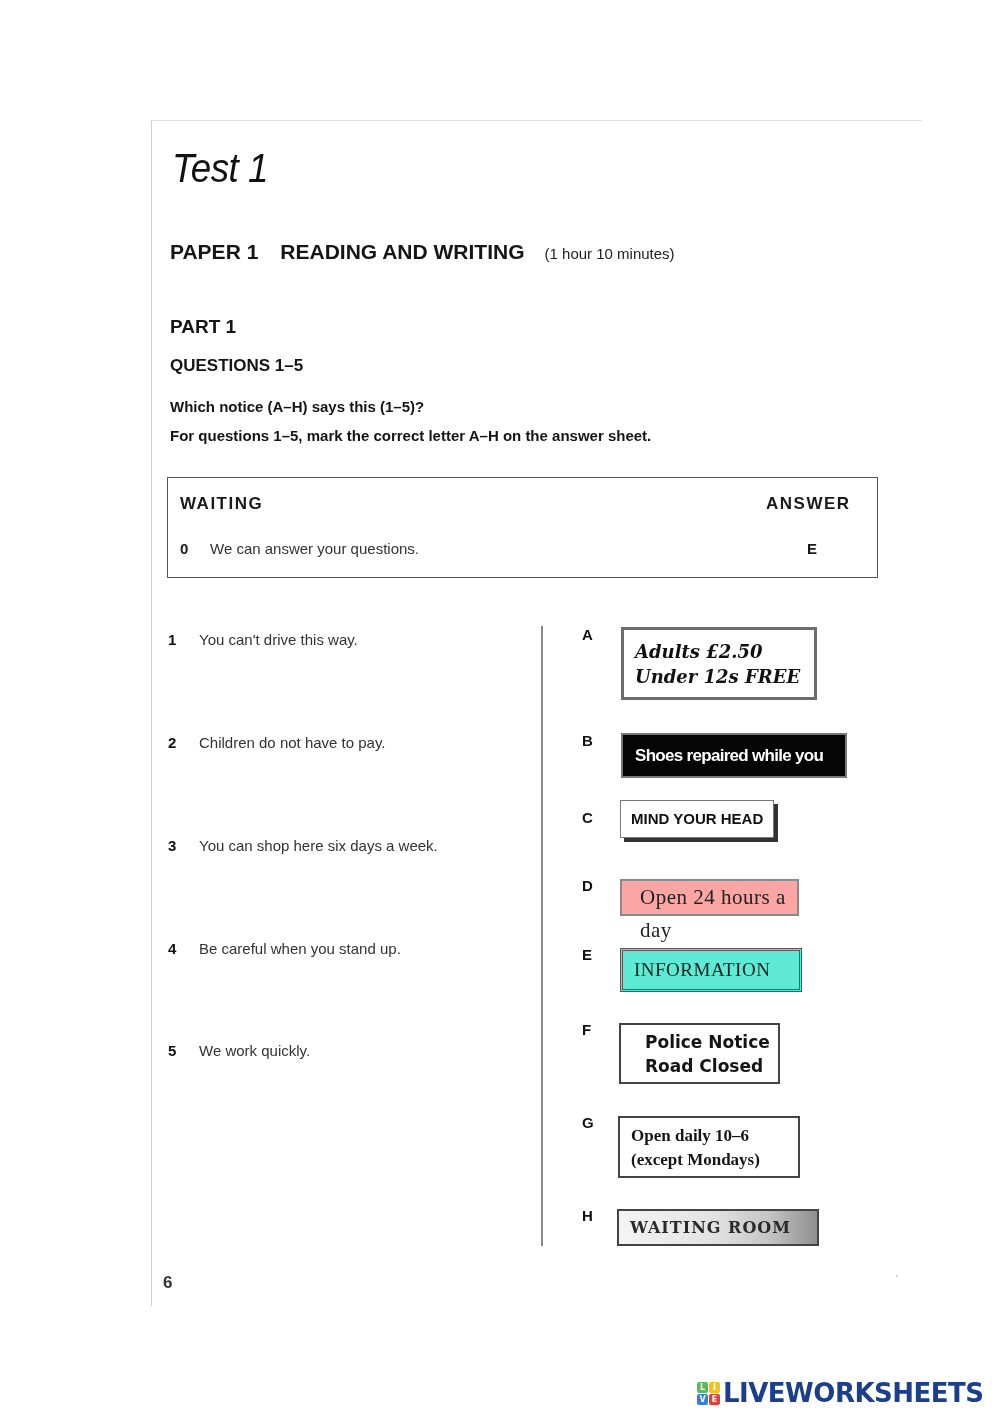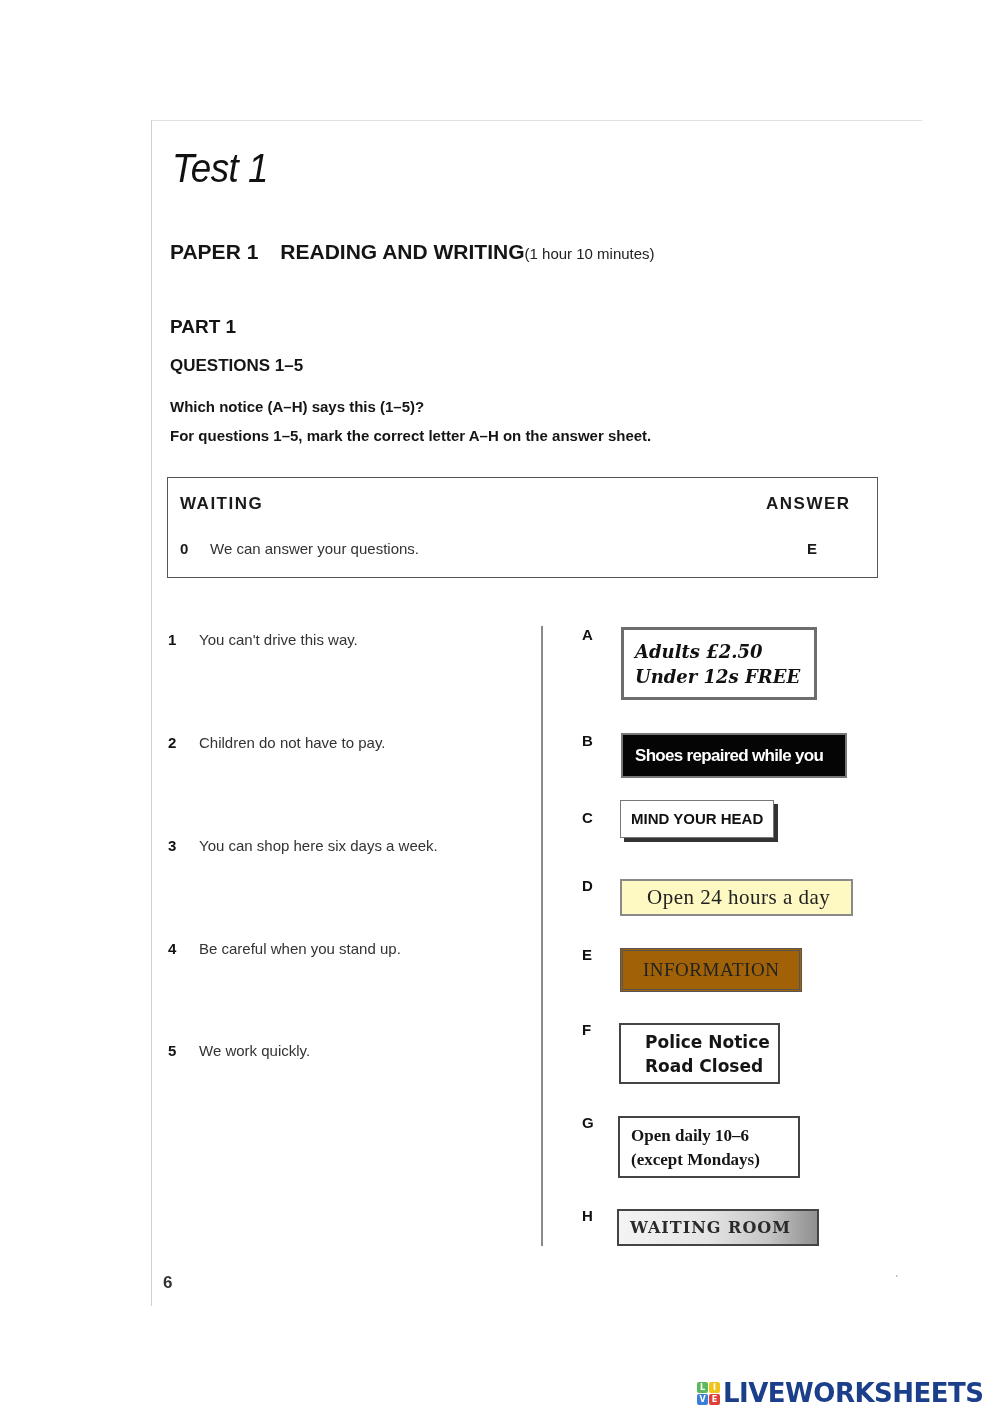--- a/index.html
+++ b/index.html
@@ -11,21 +11,21 @@
       position: absolute; left: 151px; top: 120px; width: 770px; height: 1185px;
       border-left: 1px solid #d0d0d0; border-top: 1px solid #e0e0e0;
     }
     .abs { position: absolute; }
     .test-title {
       left: 172px; top: 146px; font-size: 40px; font-style: italic; font-weight: normal;
       color: #111; letter-spacing: -0.5px; transform: scaleX(0.92); transform-origin: left;
     }
     .paper-line { left: 170px; top: 240px; font-size: 21px; font-weight: bold; color: #151515; }
     .paper-line .gap { display: inline-block; width: 22px; }
-    .paper-line .dur { font-size: 15px; font-weight: normal; color: #222; }
+    .paper-line .dur { font-size: 15px; font-weight: normal; margin-left: 20px; color: #222; }
     .part { left: 170px; top: 316px; font-size: 19px; font-weight: bold; color: #151515; }
     .questions { left: 170px; top: 356px; font-size: 17px; font-weight: bold; color: #151515; }
     .instr { left: 170px; font-size: 15px; font-weight: bold; color: #151515; }
     .instr1 { top: 398px; }
     .instr2 { top: 427px; }
 
     .example-box {
       left: 167px; top: 477px; width: 711px; height: 101px;
       border: 1.5px solid #555; box-sizing: border-box;
     }
@@ -59,30 +59,30 @@
       transform-origin: left;
     }
     .n-c {
       left: 620px; top: 800px; width: 154px; height: 38px;
       border: 1.5px solid #777; background: #fff;
       box-shadow: 4px 4px 0 #333;
       font-family: "Liberation Sans", sans-serif; font-weight: bold; font-size: 15px;
       line-height: 35px; padding-left: 10px; color: #111; letter-spacing: 0px;
     }
     .n-d {
-      left: 620px; top: 879px; width: 233px; height: 37px;
-      border: 2px solid #8a8a8a; background: #fef9c3;
+      left: 620px; top: 879px; width: 179px; height: 37px;
+      border: 2px solid #8a8a8a; background: #fca5a5;
       font-family: "Liberation Serif", serif; font-size: 21px;
-      line-height: 33px; padding-left: 25px; color: #222; letter-spacing: 0.5px;
+      line-height: 33px; padding-left: 18px; color: #222; letter-spacing: 0.5px;
     }
     .n-e {
       left: 620px; top: 948px; width: 182px; height: 44px;
-      border: 3px double #555; background: #a16207;
+      border: 3px double #555; background: #5eead4;
       font-family: "Liberation Serif", serif; font-size: 19px;
-      line-height: 38px; padding-left: 20px; color: #222; letter-spacing: 0.5px;
+      line-height: 38px; padding-left: 11px; color: #222; letter-spacing: 0.5px;
     }
     .n-f {
       left: 619px; top: 1023px; width: 161px; height: 61px;
       border: 2px solid #444; background: #fff;
       font-family: "DejaVu Sans", sans-serif; font-weight: bold; font-size: 17px;
       line-height: 24px; padding: 5px 0 0 24px; color: #151515;
     }
     .n-g {
       left: 618px; top: 1116px; width: 182px; height: 62px;
       border: 2px solid #444; background: #fff;

